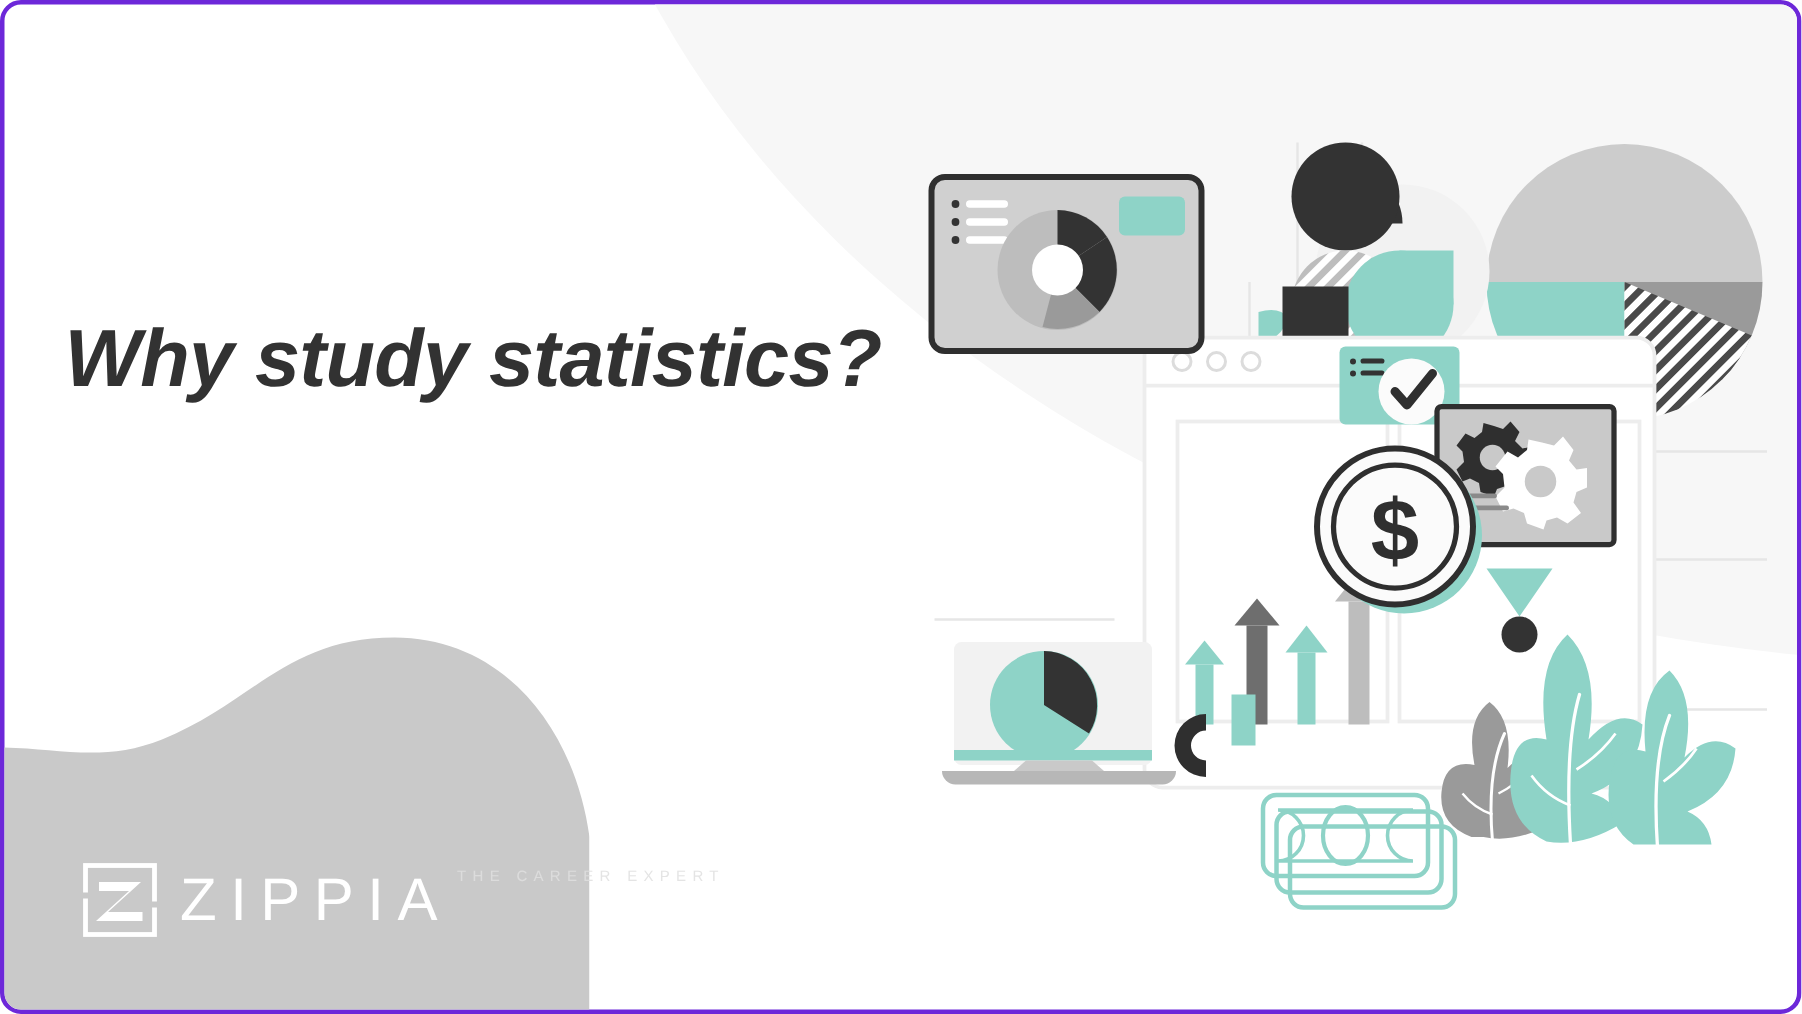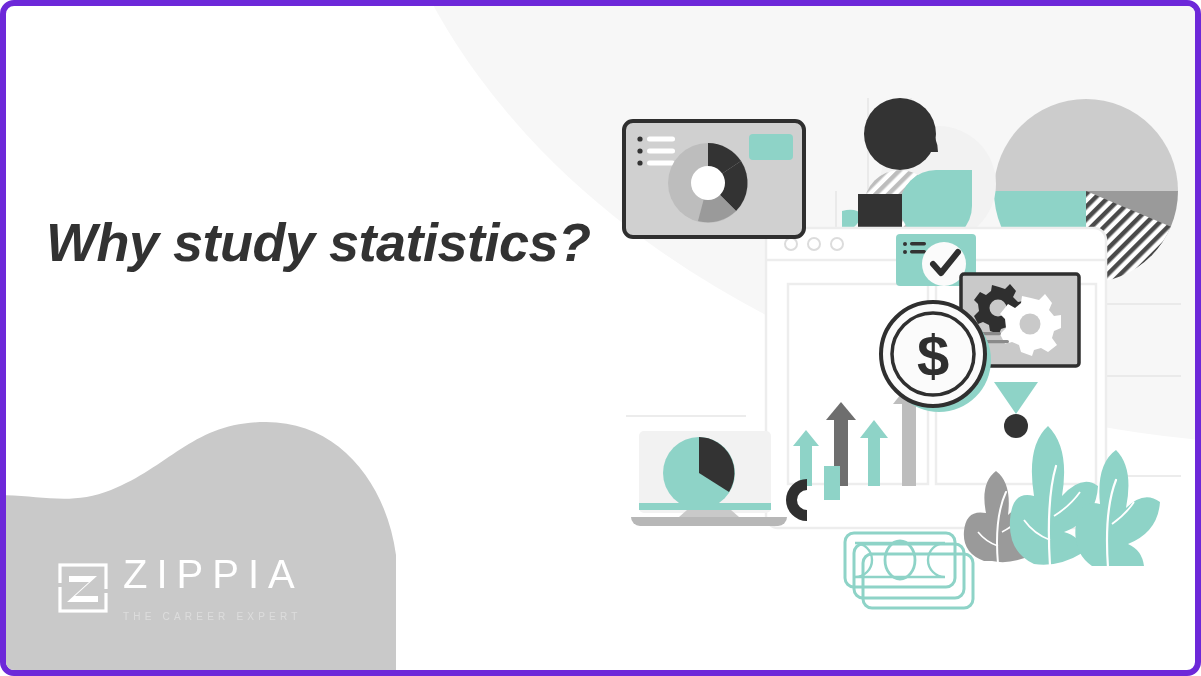--- a/index.html
+++ b/index.html
@@ -13,21 +13,21 @@
     overflow: hidden;
     font-family: "Liberation Sans", sans-serif;
   }
 
   .card {
     position: relative;
     width: 1201px;
     height: 676px;
     background: #ffffff;
     border-radius: 14px;
-    border: 6px solid #6d28d9;
+    border: 3px solid #6d28d9;
     box-sizing: border-box;
     overflow: hidden;
   }
 
   
   .bg-wash {
     position: absolute;
     top: -260px;
     right: -130px;
     width: 960px;
@@ -68,22 +68,22 @@
     gap: 15px;
   }
   .logo-mark {
     width: 50px;
     height: 50px;
     position: relative;
     flex: 0 0 auto;
   }
   .logo-text {
     display: flex;
-    flex-direction: column;
-    gap: 18px;
+    flex-direction: row;
+    gap: 4px;
   }
   .logo-word {
     font-size: 40px;
     font-weight: 300;
     letter-spacing: 9px;
     color: #ffffff;
     line-height: 1;
   }
   .logo-tag {
     font-size: 10px;

